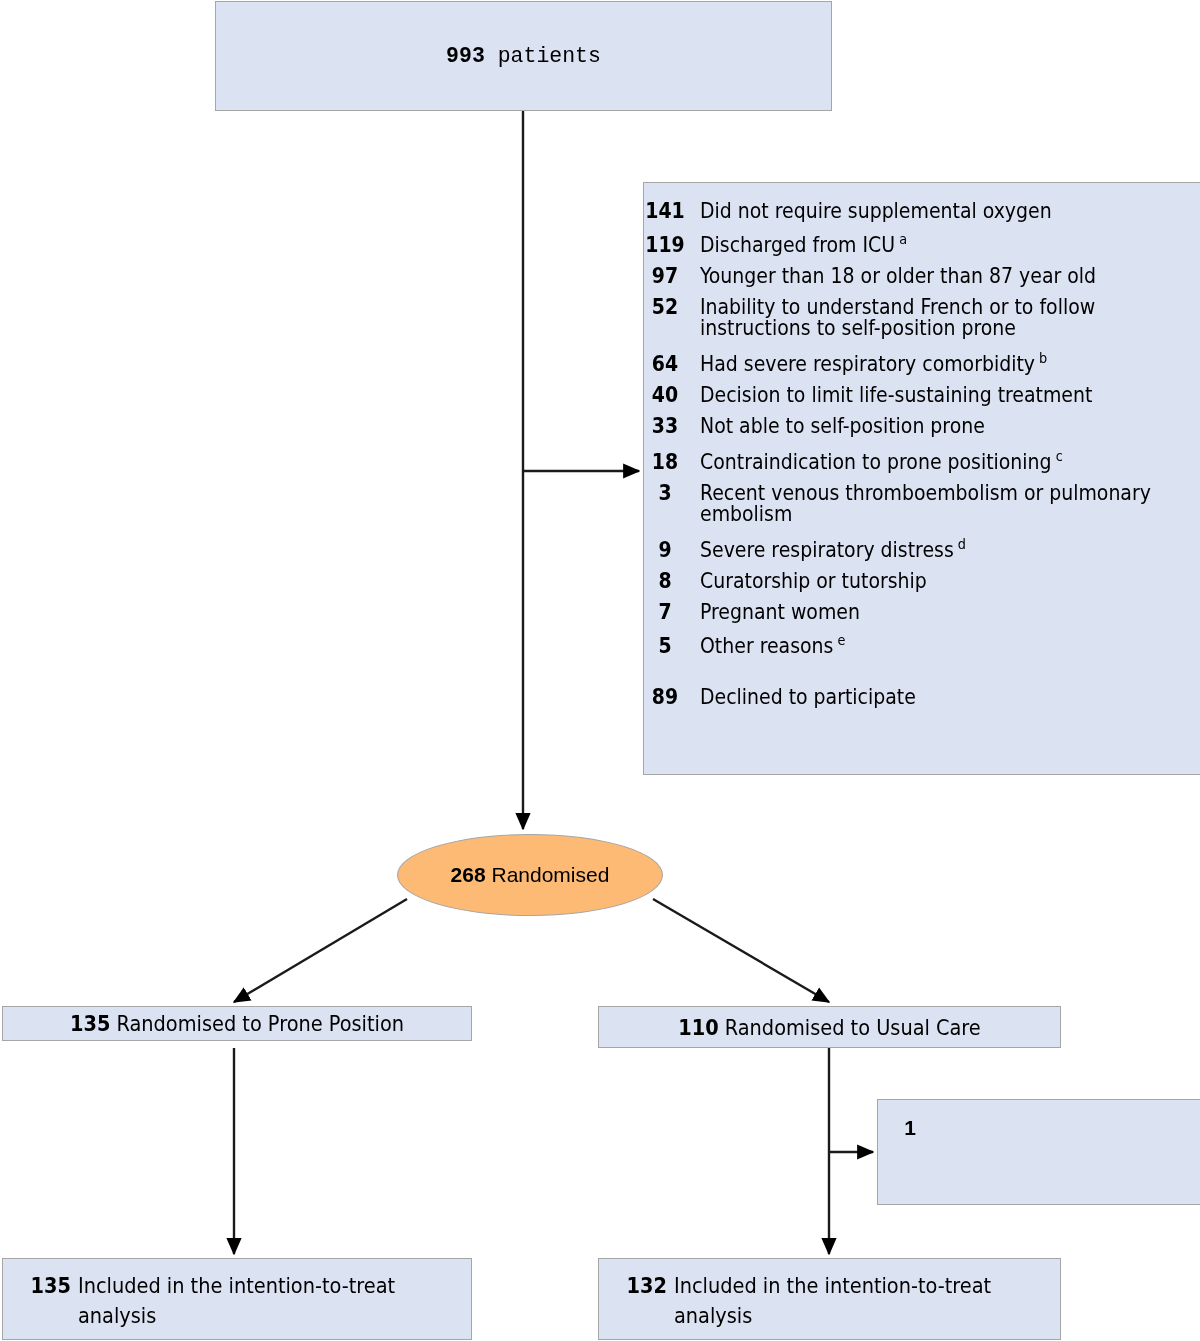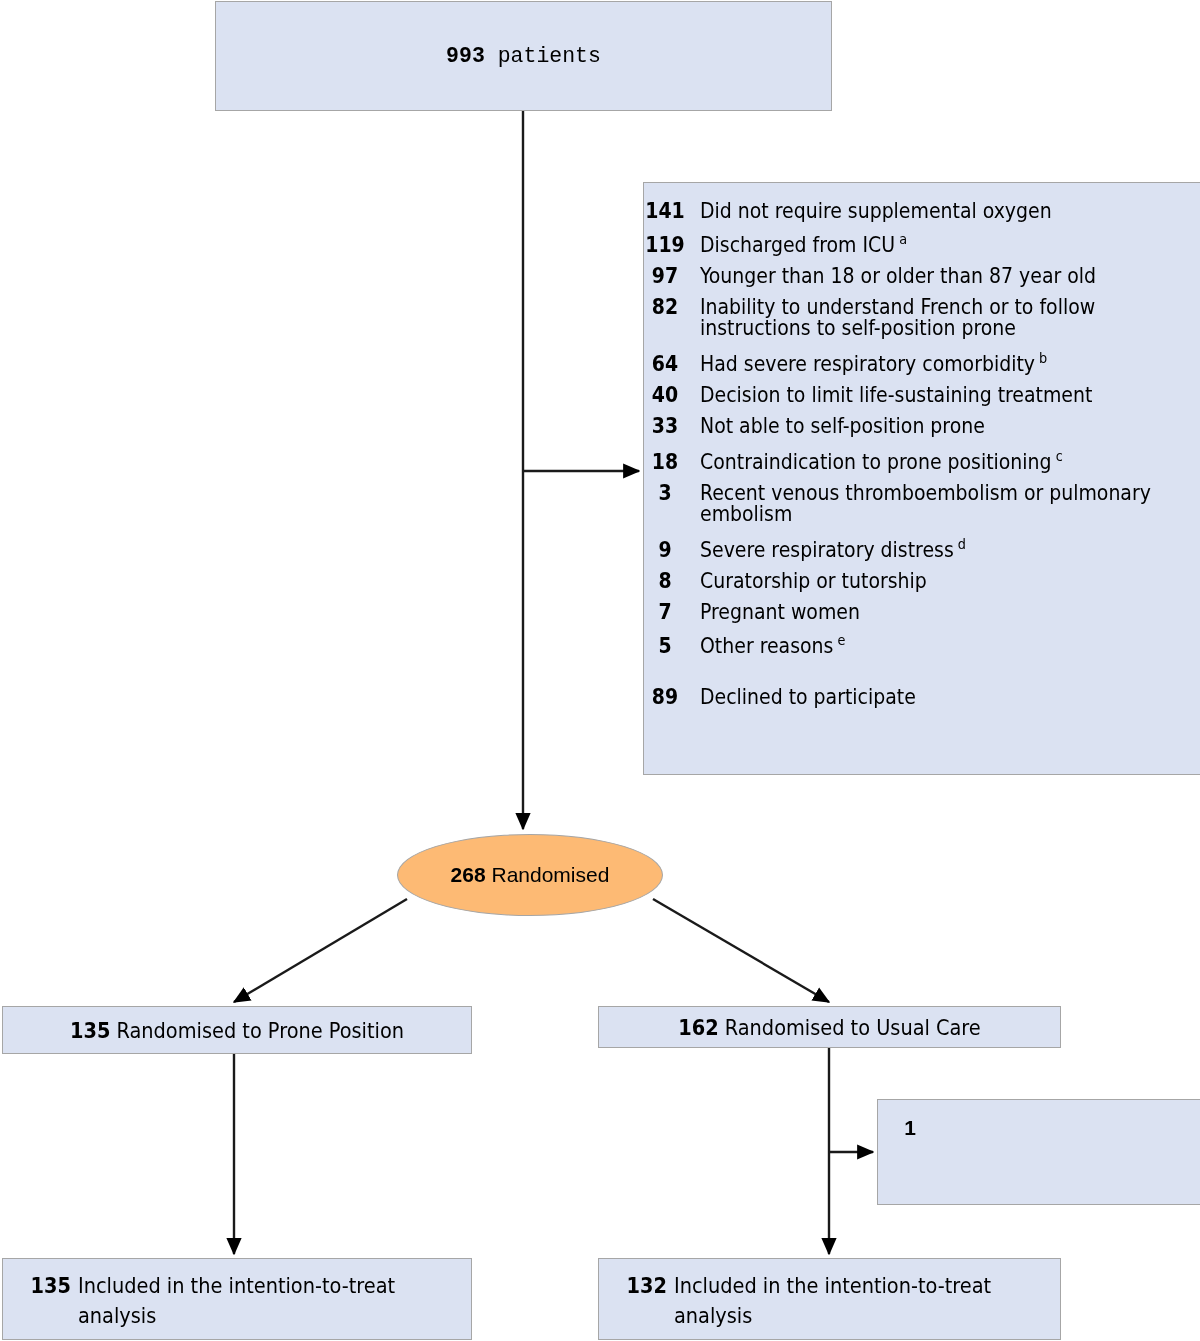--- a/index.html
+++ b/index.html
@@ -93,21 +93,21 @@
     width: 266px; height: 82px;
     font-size: 21px;
   }
 
   
   .arm-box {
     display: flex; align-items: center; justify-content: center;
     text-align: center;
     font-size: 21.5px;
   }
-  #arm-left  { left: 2px;   top: 1006px; width: 470px; height: 48px; }
+  #arm-left  { left: 2px;   top: 1006px; width: 470px; height: 35px; }
   #arm-right { left: 598px; top: 1006px; width: 463px; height: 42px; }
 
   
   #withdraw-box {
     left: 877px; top: 1099px;
     width: 323px; height: 106px;
     border-right: none;
     font-size: 21px;
     line-height: 28px;
     padding: 14px 0 0 0;
@@ -183,21 +183,21 @@
       </li>
       <li class="excl-item">
         <span class="num">119</span>
         <span class="txt">Discharged from ICU<sup> a</sup></span>
       </li>
       <li class="excl-item">
         <span class="num">97</span>
         <span class="txt">Younger than 18 or older than 87 year old</span>
       </li>
       <li class="excl-item">
-        <span class="num">82</span>
+        <span class="num">52</span>
         <span class="txt">Inability to understand French or to follow instructions to self-position prone</span>
       </li>
       <li class="excl-item gap-before">
         <span class="num">64</span>
         <span class="txt">Had severe respiratory comorbidity<sup> b</sup></span>
       </li>
       <li class="excl-item">
         <span class="num">40</span>
         <span class="txt">Decision to limit life-sustaining treatment</span>
       </li>
@@ -243,21 +243,21 @@
 </div>
 
 <div class="box cond arm-box" id="arm-left">
   <div>
     <span class="num">135</span><span> Randomised to Prone Position</span>
   </div>
 </div>
 
 <div class="box cond arm-box" id="arm-right">
   <div>
-    <span class="num">162</span><span> Randomised to Usual Care</span>
+    <span class="num">110</span><span> Randomised to Usual Care</span>
   </div>
 </div>
 
 <div class="box wide" id="withdraw-box">
   <div class="hang">
     <span class="num">1</span>
   </div>
 </div>
 
 <div class="box cond itt-box" id="itt-left">

